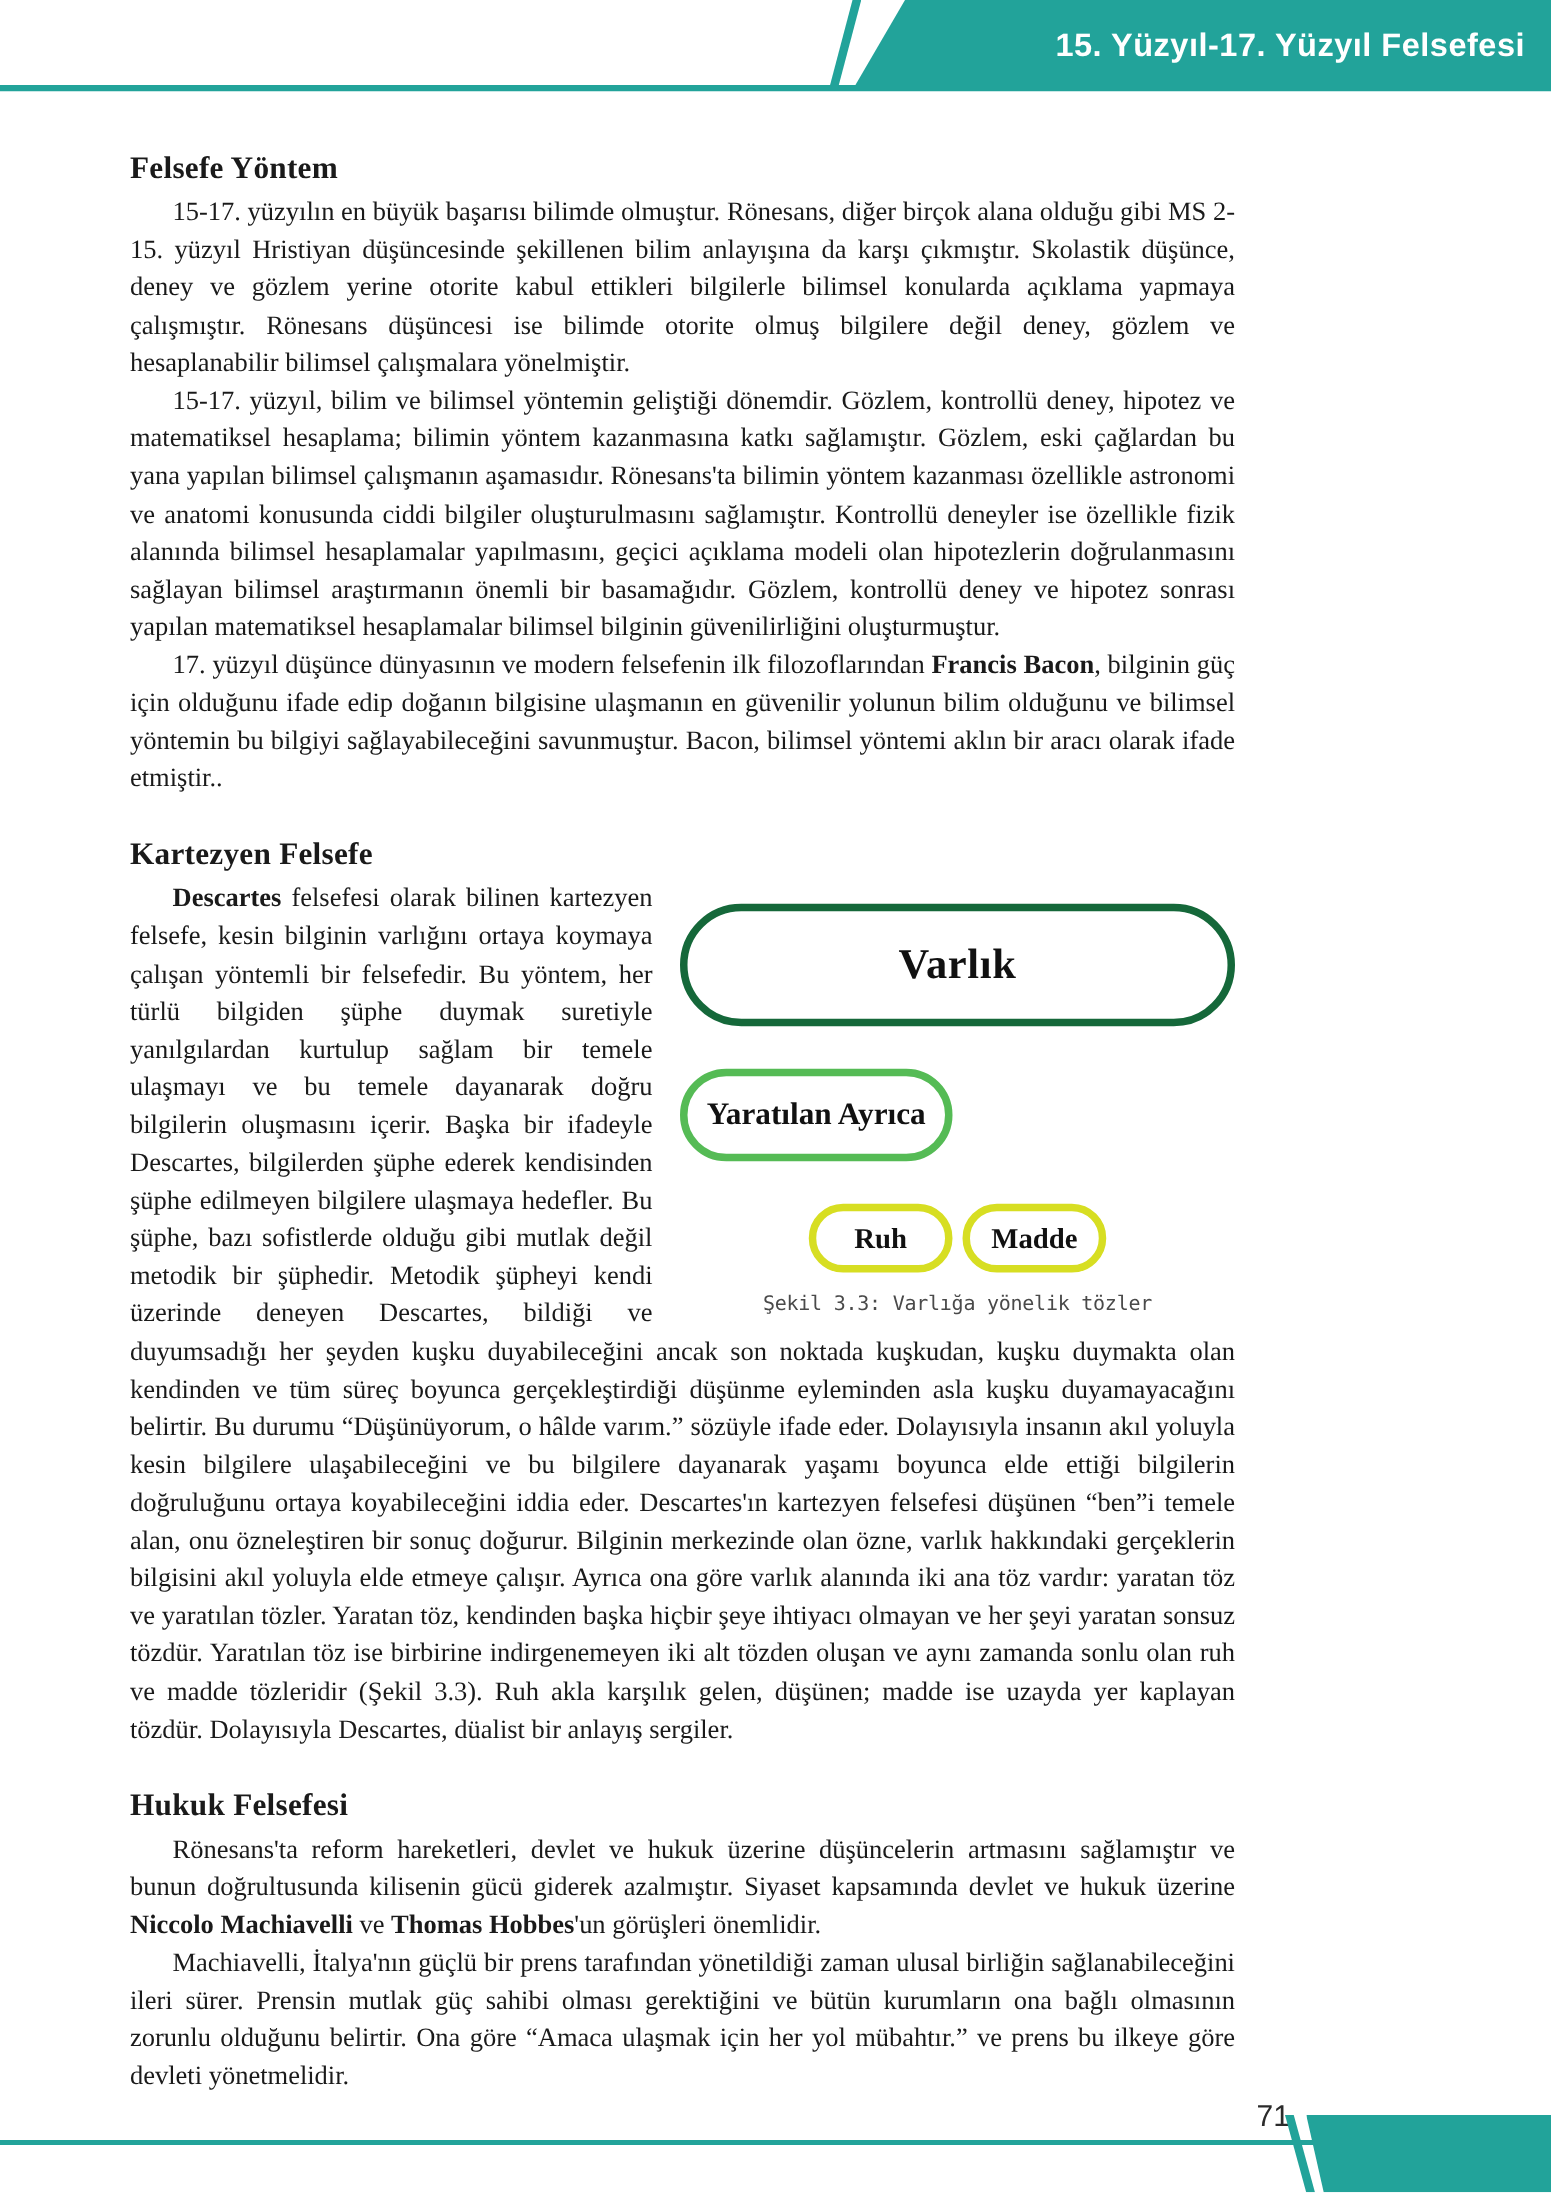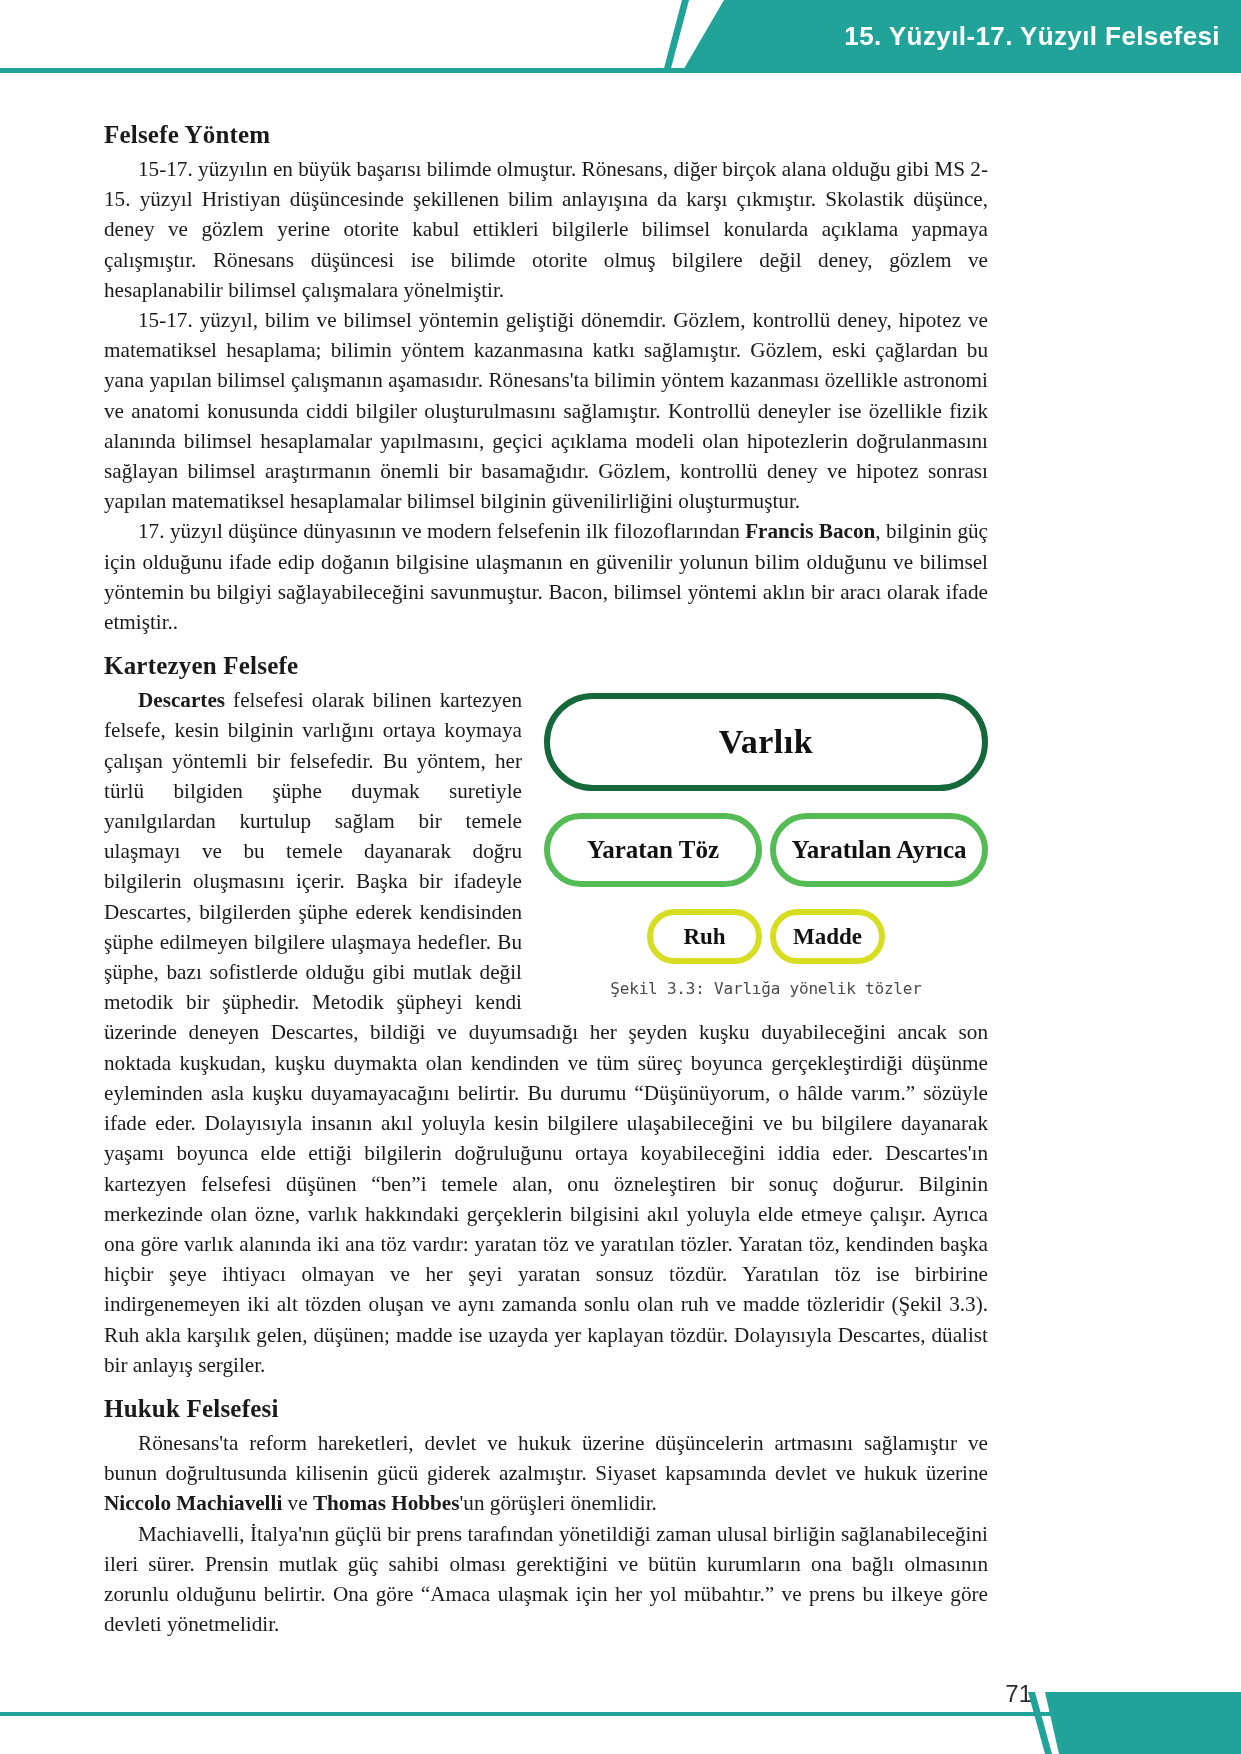--- a/index.html
+++ b/index.html
@@ -73,21 +73,21 @@
 
   h2.section-heading {
     font-family: "Liberation Serif", "DejaVu Serif", serif;
     font-weight: bold;
     font-size: 25px;
     margin: 0 0 4px 0;
     letter-spacing: 0.2px;
     line-height: 1.2;
   }
   h2.section-heading.spaced {
-    margin-top: 14px;
+    margin-top: 32px;
   }
 
   p.para {
     margin: 0;
     font-size: 21.2px;
     line-height: 30.2px;
     text-align: justify;
     text-indent: 34px;
     hyphens: manual;
   }
@@ -103,20 +103,21 @@
   .box {
     box-sizing: border-box;
     display: flex;
     align-items: center;
     justify-content: center;
     background: #ffffff;
     font-family: "Liberation Serif", "DejaVu Serif", serif;
     font-weight: bold;
     color: #111111;
     text-align: center;
+    margin-top: 12px;
   }
   .box-varlik {
     width: 444px;
     height: 98px;
     border: 6px solid #15683a;
     border-radius: 50px;
     font-size: 34px;
     letter-spacing: 0.5px;
   }
   .row-toz {
@@ -223,23 +224,20 @@
 
   <h2 class="section-heading spaced">Kartezyen Felsefe</h2>
 
   <div class="figure">
 
     <div class="box box-varlik">
       <span>Varlık</span>
     </div>
 
     <div class="row-toz">
-      <div class="box box-toz">
-        <span>Yaratan Töz</span>
-      </div>
       <div class="box box-toz">
         <span>Yaratılan Ayrıca</span>
       </div>
     </div>
 
     <div class="row-alt">
       <div class="box box-alt">
         <span>Ruh</span>
       </div>
       <div class="box box-alt">

